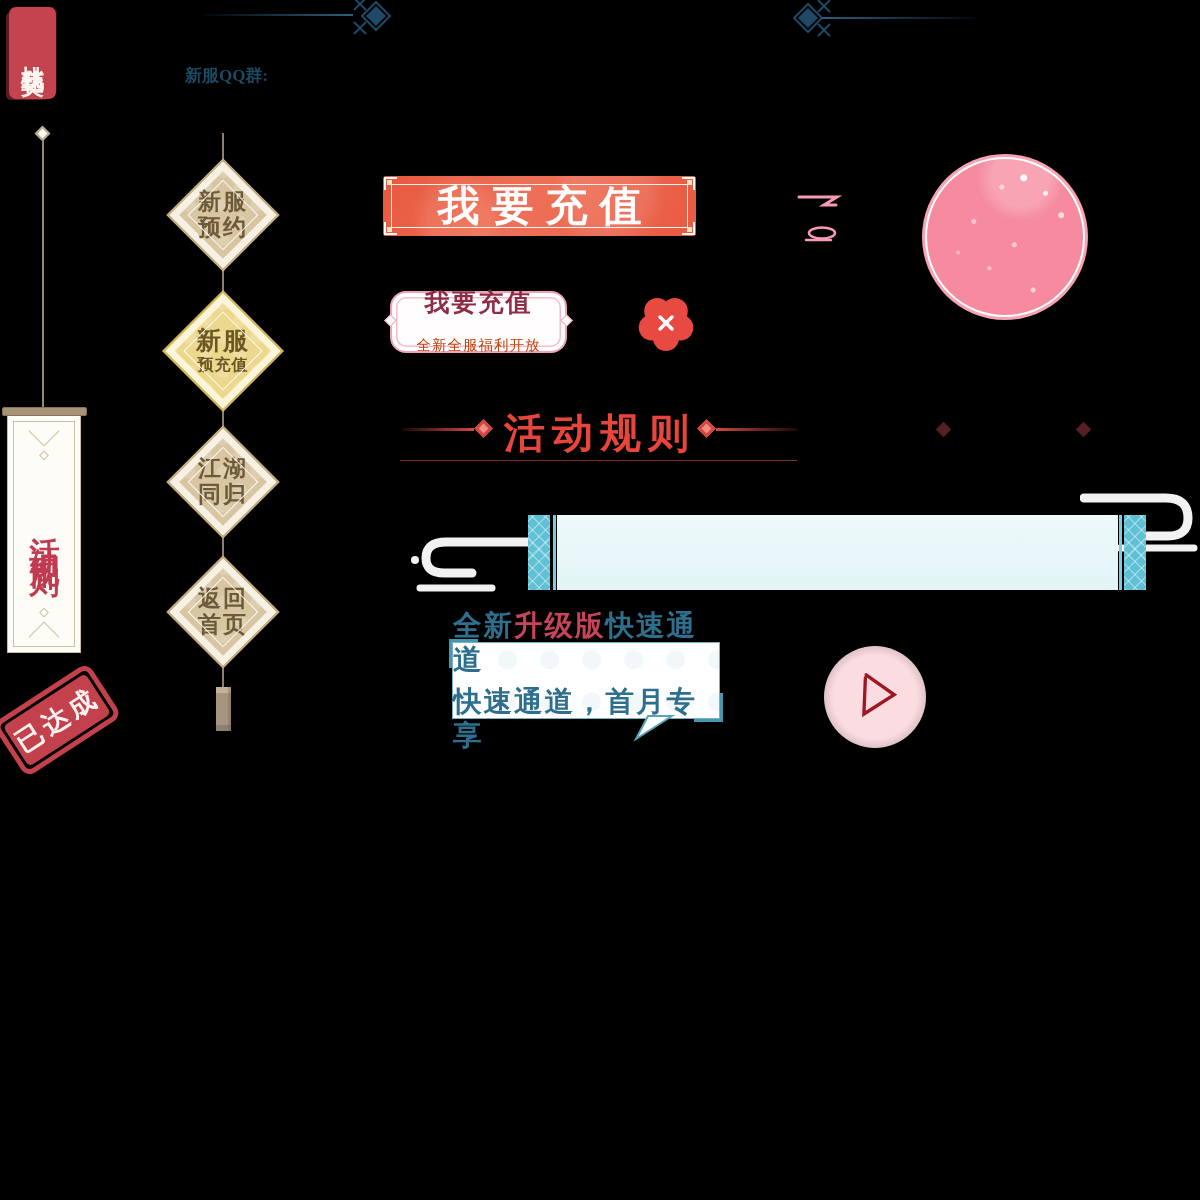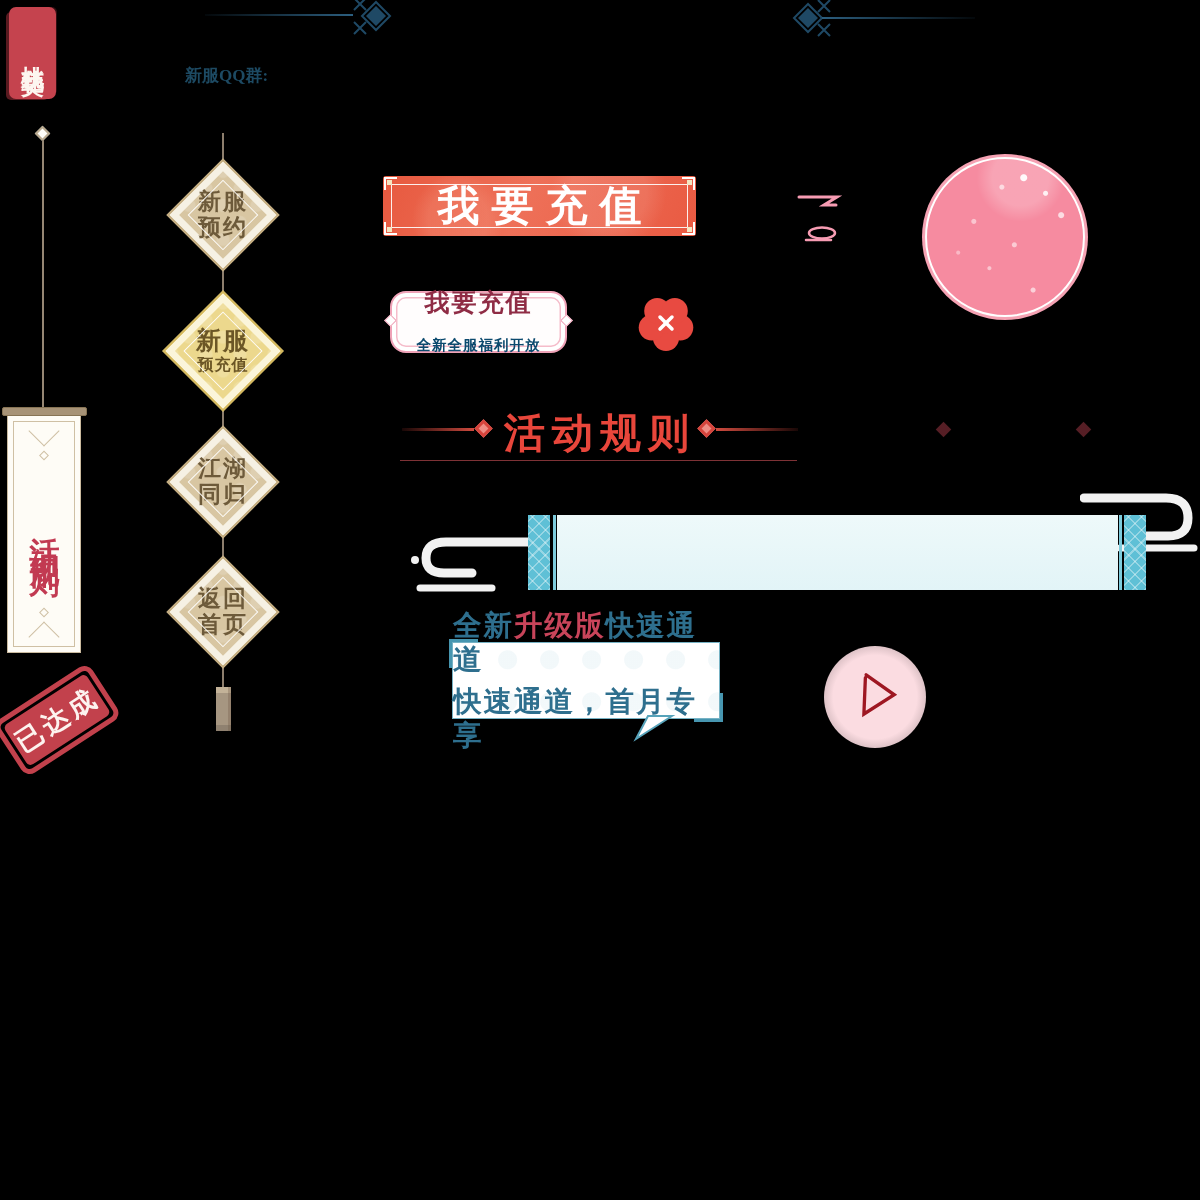--- a/index.html
+++ b/index.html
@@ -116,21 +116,21 @@
   .pill {
     left:390px; top:291px; width:177px; height:62px; cursor:pointer;
     background:#fffdfd; border:2px solid #efa2b7; border-radius:16px;
     box-shadow:inset 0 0 0 4px #fff, inset 0 0 0 5.5px #f5bcca;
     display:flex; flex-direction:column; align-items:center; justify-content:center;
   }
   .pill-notch { position:absolute; width:9px; height:9px; top:50%; margin-top:-6px;
     transform:rotate(45deg); background:#fff; border:1.5px solid #efa2b7; }
   .pill-notch.left { left:-6px; } .pill-notch.right { right:-6px; }
   .pill-title { color:#8f2c45; font-size:25px; font-weight:bold; letter-spacing:2px; line-height:1.1; }
-  .pill-sub { color:#0c4a6e; font-size:14.5px; font-weight:bold; letter-spacing:1px; margin-top:20px; }
+  .pill-sub { color:#c2410c; font-size:14.5px; font-weight:normal; letter-spacing:1px; margin-top:20px; }
 
   
   .rule-line { height:2.5px; top:428px; }
   .rule-line.left { left:402px; width:72px; background:linear-gradient(90deg, rgba(200,60,50,.12), #cf4a3e); }
   .rule-line.right { left:716px; width:82px; background:linear-gradient(90deg, #cf4a3e, rgba(200,60,50,.12)); }
   .rule-diamond { width:13px; height:13px; transform:rotate(45deg);
     background:#ef8d85; border:3px solid #d6443c; top:422px; }
   .rule-diamond.left { left:477px; } .rule-diamond.right { left:700px; }
   .rule-diamond.faint { background:#5f2129; border:none; width:11px; height:11px; top:424px; opacity:.9; }
   .rule-diamond.f1 { left:938px; } .rule-diamond.f2 { left:1078px; }

